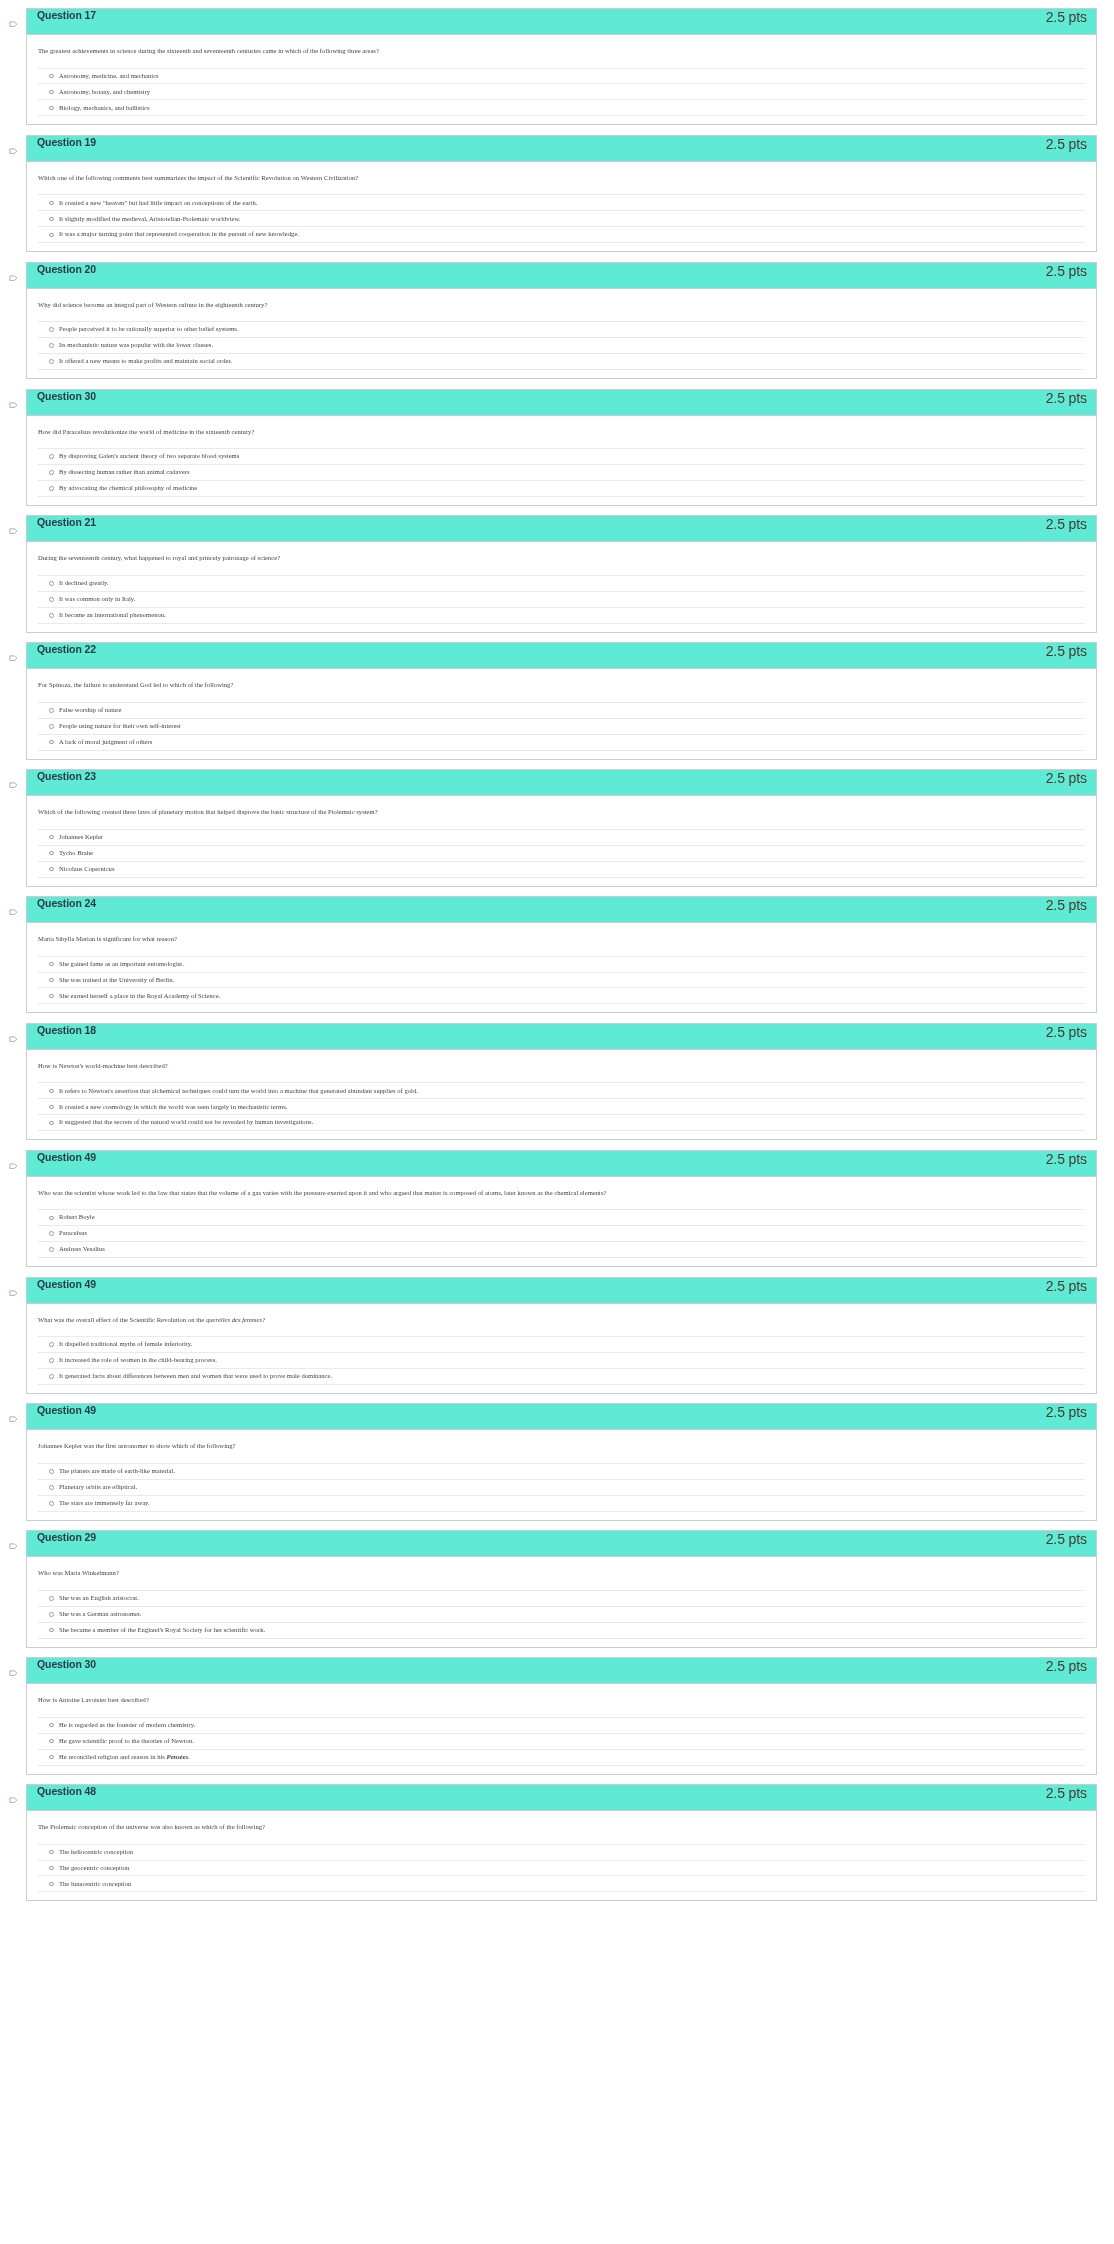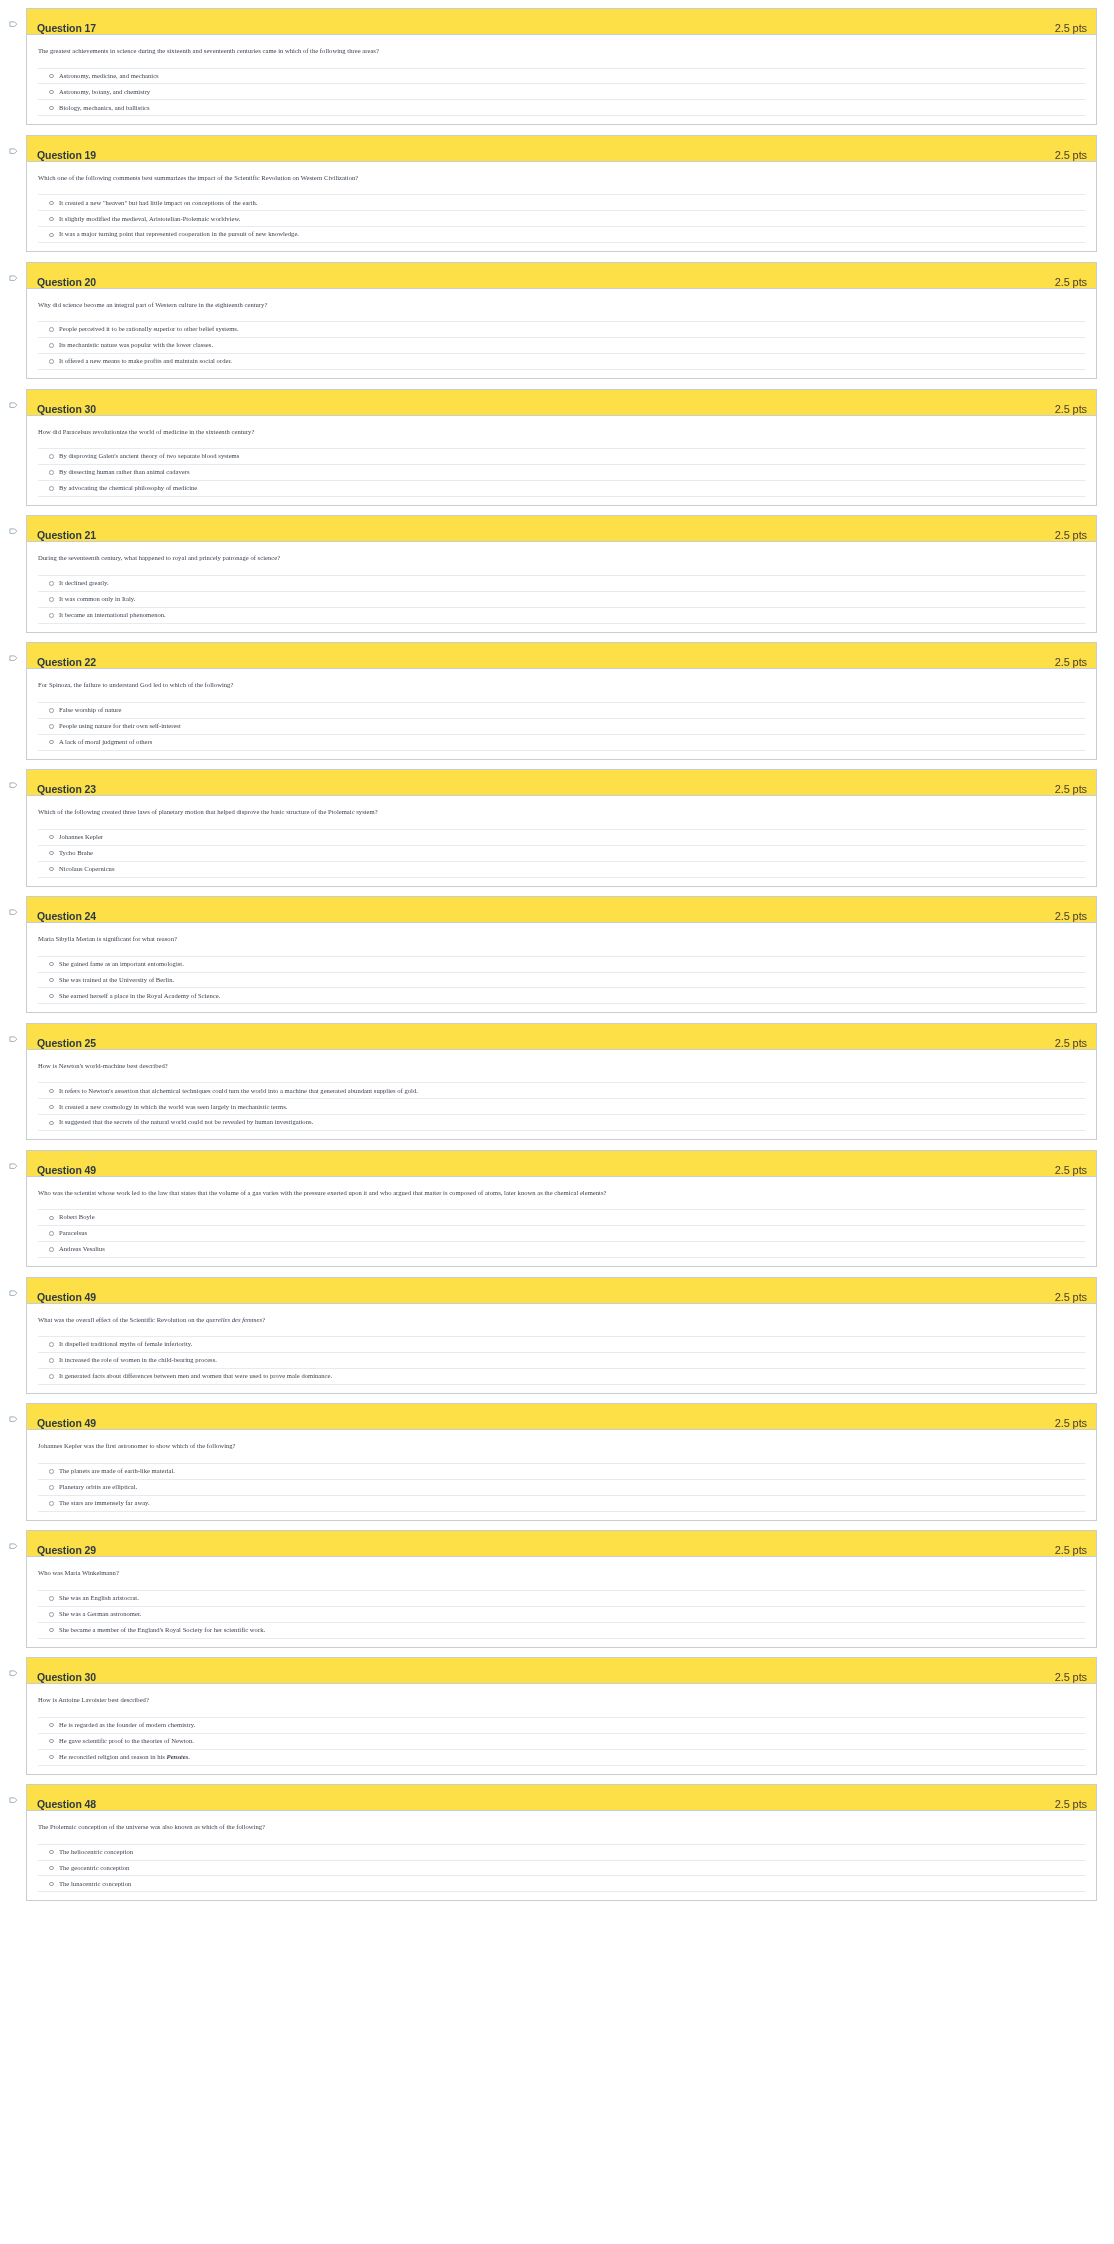--- a/index.html
+++ b/index.html
@@ -36,38 +36,38 @@
     height: 9px;
     line-height: 0;
   }
   .flag-icon svg { display: block; }
   .question-card {
     flex: 1;
     border: 1px solid #c7cdd1;
     background: #ffffff;
   }
   .question-header {
-    background: #fde047;
+    background: #5eead4;
     border-bottom: 1px solid #c7cdd1;
     height: 26px;
     display: flex;
-    align-items: flex-end;
+    align-items: flex-start;
     justify-content: space-between;
     padding: 0 9px 0 10px;
   }
   .question-name {
     font-family: "Liberation Sans", sans-serif;
     font-size: 10.5px;
     font-weight: bold;
     color: #2d3b45;
     letter-spacing: -0.1px;
   }
   .question-points {
     font-family: "Liberation Sans", sans-serif;
-    font-size: 11px;
+    font-size: 14px;
     color: #4a3b2d;
     letter-spacing: -0.1px;
   }
   .question-body {
     padding: 11px 11px 2px 11px;
   }
   .question-text {
     font-size: 6.6px;
     line-height: 1.45;
     color: #3c4450;
@@ -375,21 +375,21 @@
   <div class="question-wrap">
     <div class="flag-cell">
       <span class="flag-icon">
         <svg width="9" height="9" viewBox="0 0 12 12" xmlns="http://www.w3.org/2000/svg">
           <path d="M1.2 1.2 H7.6 L10.4 4.2 L7.6 7.2 H1.2 Z" fill="none" stroke="#8a9aa8" stroke-width="1"></path>
         </svg>
       </span>
     </div>
     <div class="question-card">
       <div class="question-header">
-        <span class="question-name">Question 25</span>
+        <span class="question-name">Question 18</span>
         <span class="question-points">2.5 pts</span>
       </div>
       <div class="question-body">
         <div class="question-text">How is Newton's world-machine best described?</div>
         <div class="answers">
             <div class="answer-row">
               <span class="radio-icon"></span>
               <span class="answer-text">It refers to Newton's assertion that alchemical techniques could turn the world into a machine that generated abundant supplies of gold.</span>
             </div>
             <div class="answer-row">

